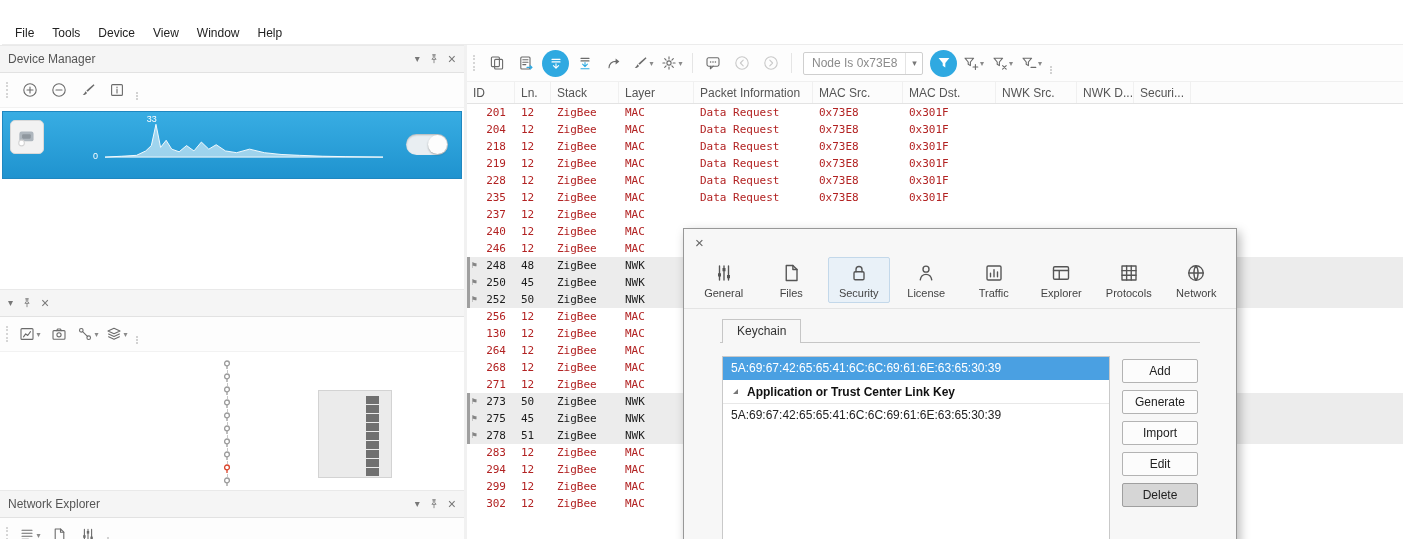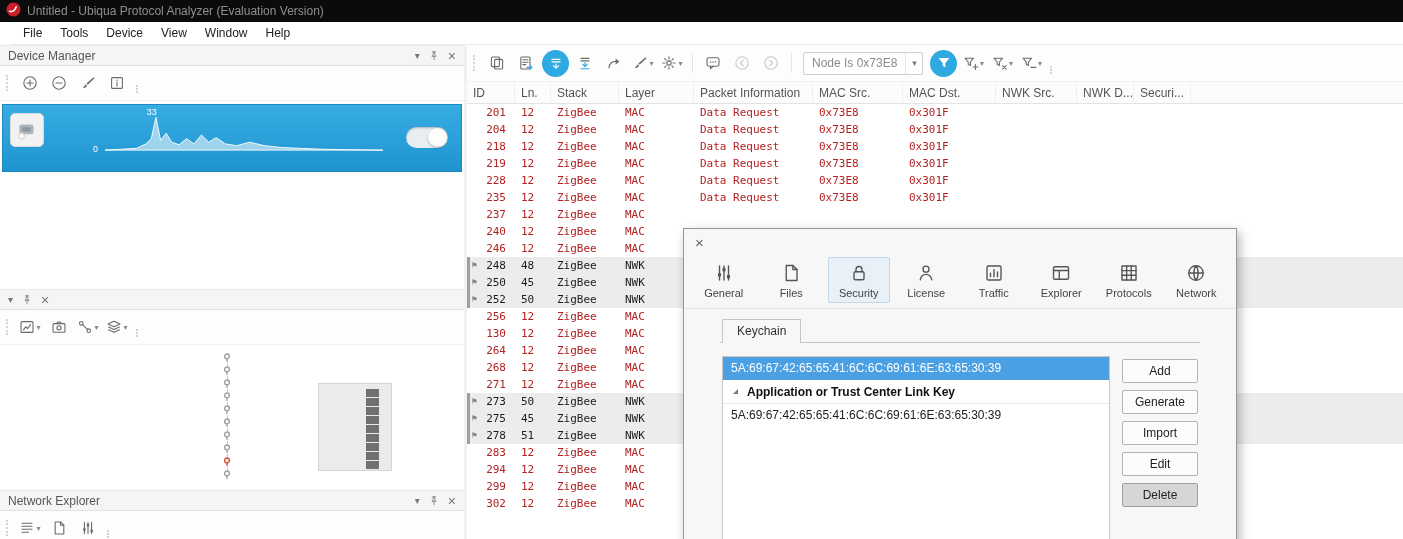--- a/index.html
+++ b/index.html
@@ -2,28 +2,28 @@
 <html style="--accent: #2fa9e1; --red: #b22222; --selblue: #4aa0e2;"><head>
 <meta charset="utf-8">
 <style>
   *{box-sizing:border-box;margin:0;padding:0;}
   body{margin:0;background:#ffffff;font-family:"Liberation Sans",sans-serif;}
   .app{position:relative;width:1403px;height:539px;background:#fff;overflow:hidden;font-size:12px;color:#333;}
 
   
   .titlebar{position:absolute;top:0;left:0;right:0;height:22px;background:#0b0b0b;display:flex;align-items:center;gap:6px;padding:0 6px;}
   .titlebar .title{color:#8f8f8f;font-size:12px;}
-  .menubar{position:absolute;top:22px;left:10px;right:0;height:23px;background:#fff;border-bottom:1px solid #ececec;display:flex;align-items:center;padding-left:4px;}
+  .menubar{position:absolute;top:22px;left:2px;right:0;height:23px;background:#fff;border-bottom:1px solid #ececec;display:flex;align-items:center;padding-left:4px;}
   .menu-item{padding:3px 9px;color:#222;cursor:default;}
 
   .workspace{position:absolute;top:45px;left:0;right:0;bottom:0;display:flex;}
   .left-col{width:467px;display:flex;flex-direction:column;border-right:3px solid #f1f1f1;}
   .panel{display:flex;flex-direction:column;background:#fff;overflow:hidden;}
   .panel.dm{height:244px;} .panel.gv{height:201px;} .panel.ne{flex:1;}
-  .panel-header{height:21px;flex:none;display:flex;align-items:center;gap:8px;padding:8px 8px;background:#f5f5f5;border-top:1px solid #e9e9e9;border-bottom:1px solid #e2e2e2;color:#555;}
+  .panel-header{height:28px;flex:none;display:flex;align-items:center;gap:8px;padding:8px 8px;background:#f5f5f5;border-top:1px solid #e9e9e9;border-bottom:1px solid #e2e2e2;color:#555;}
   .panel-header .ph-title{flex:1;}
   .ph-ico{color:#777;display:flex;align-items:center;line-height:1;}
   .chev{font-size:10px;} .closex{font-size:14px;}
 
   .ptoolbar{flex:none;display:flex;align-items:center;gap:3px;padding:4px 6px;border-bottom:1px solid #f2f2f2;background:#fdfdfd;}
   .grip{width:3px;height:16px;border-left:2px dotted #d6d6d6;margin-right:5px;}
   .toverflow{align-self:flex-end;margin:0 2px 3px 3px;width:2px;height:8px;border-left:2px dotted #d2d2d2;}
   .tool{min-width:26px;height:26px;display:flex;align-items:center;justify-content:center;border-radius:3px;color:#6b6b6b;}
   .tool.active{background:var(--accent,#2fa9e1);color:#fff;border-radius:50%;width:27px;height:27px;min-width:27px;}
   .tool.disabled{color:#c9c9c9;}
@@ -88,27 +88,20 @@
   .krow.selected{background:var(--selblue,#4aa0e2);color:#fff;}
   .kbtns{width:76px;display:flex;flex-direction:column;padding-top:3px;}
   .kbtn{height:24px;margin-bottom:7px;background:#fcfcfc;border:1px solid #b3b3b3;border-radius:2px;display:flex;align-items:center;justify-content:center;color:#222;}
   .kbtn.pressed{background:#d6d6d6;border-color:#9f9f9f;}
 </style>
 </head>
 <body>
 
 <div class="app">
 
-  <div class="titlebar">
-    <span><svg width="15" height="15" viewBox="0 0 15 15">
-          <circle cx="7.5" cy="7.5" r="7" fill="#c8202a"></circle>
-          <path d="M3.6 9.2c2.6 1 5.4-.4 6.6-4.4" stroke="#fff" stroke-width="1.5" fill="none" stroke-linecap="round"></path>
-        </svg></span>
-    <span class="title">Untitled - Ubiqua Protocol Analyzer (Evaluation Version)</span>
-  </div>
 
   <div class="menubar" id="menubar">
       <span class="menu-item">File</span>
       <span class="menu-item">Tools</span>
       <span class="menu-item">Device</span>
       <span class="menu-item">View</span>
       <span class="menu-item">Window</span>
       <span class="menu-item">Help</span>
     </div>
 

